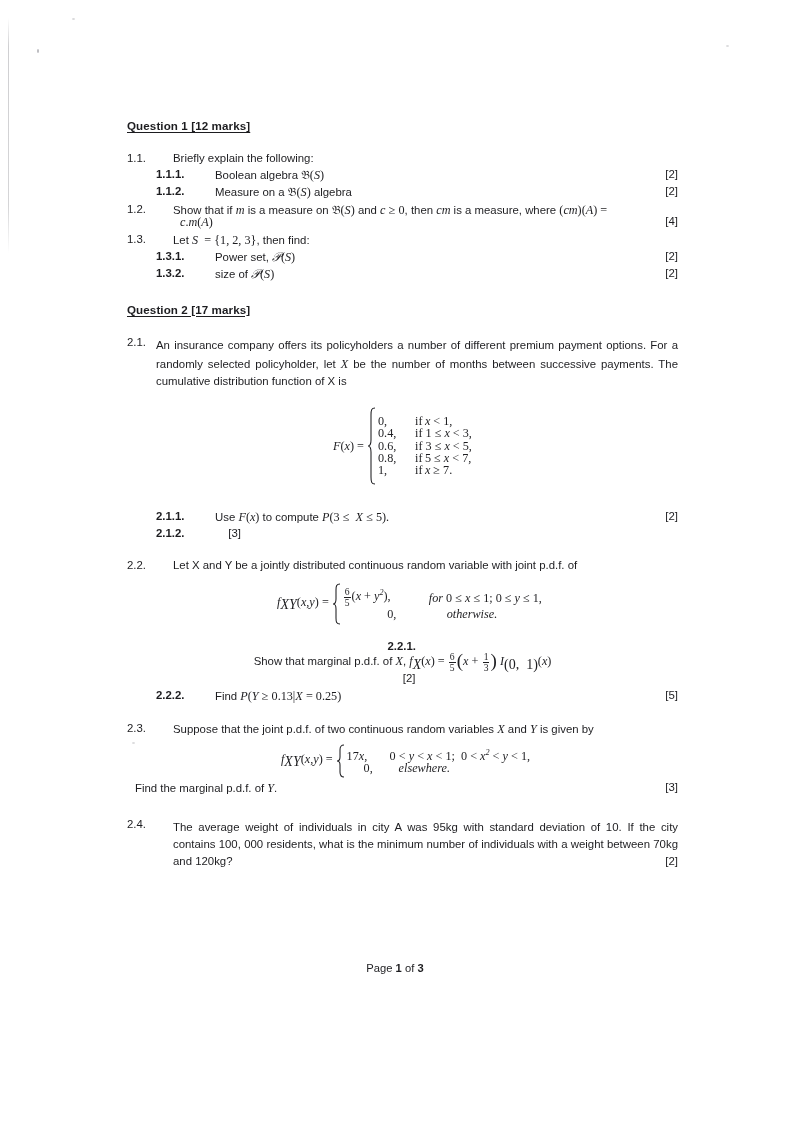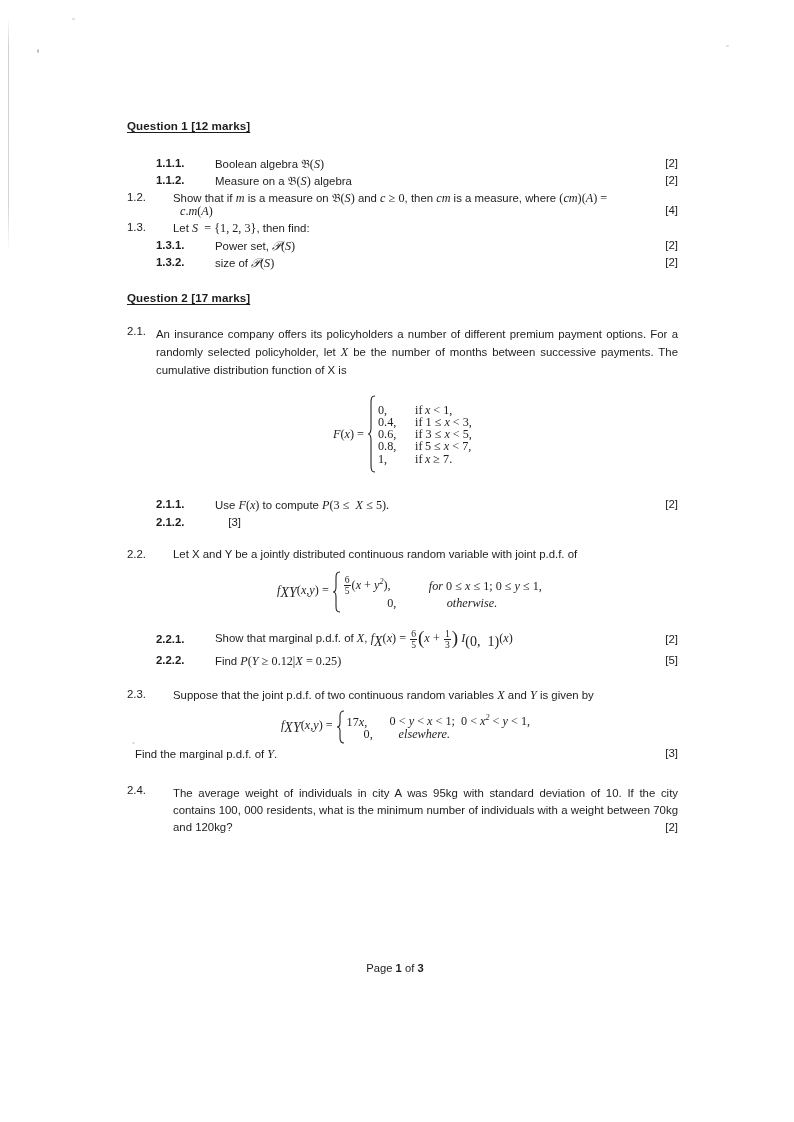--- a/index.html
+++ b/index.html
@@ -171,20 +171,25 @@
   <div class="speck s2"></div>
   <div class="speck s3"></div>
   <div class="speck s4"></div>
 
   <div class="content">
 
     <div class="q-title">Question 1 [12 marks]</div>
 
     <div style="height:21px"></div>
 
+    <div class="row">
+      <span class="num lvl1">1.1.</span>
+      <span class="body-txt">Briefly explain the following:</span>
+      <span class="marks"></span>
+    </div>
 
     <div style="height:5px"></div>
 
     <div class="row">
       <span class="num lvl2">1.1.1.</span>
       <span class="body-txt"><span>Boolean algebra </span><span class="frak">𝔅</span><span class="mn">(</span><span class="mi">S</span><span class="mn">)</span></span>
       <span class="marks">[2]</span>
     </div>
 
     <div style="height:5px"></div>
@@ -322,37 +327,37 @@
           <div class="pw-row">
             <span class="pw-val" style="width:86px; text-align:center; padding-left:6px;">0,</span>
             <span class="pw-cond mi" style="padding-left:12px;">otherwise.</span>
           </div>
         </div>
       </div>
     </div>
 
     <div style="height:16px"></div>
 
-    <div class="row" style="align-items:center;">
+    <div class="row" style="align-items:center;flex-direction:column;">
       <span class="num lvl2">2.2.1.</span>
       <span class="body-txt">Show that marginal p.d.f. of <span class="mi">X</span>, <span class="mi">f</span><sub class="sb">X</sub><span class="mn">(</span><span class="mi">x</span><span class="mn">) =</span> <span class="fr">
             <span class="nu">6</span>
             <span class="de">5</span>
           </span><span class="bigp">(</span><span class="mi">x</span> <span class="mn">+</span> <span class="fr">
             <span class="nu">1</span>
             <span class="de">3</span>
           </span><span class="bigp">)</span> <span class="mi">I</span><sub class="sb" style="font-style:normal;">(0,&nbsp; 1)</sub><span class="mn">(</span><span class="mi">x</span><span class="mn">)</span></span>
       <span class="marks">[2]</span>
     </div>
 
     <div style="height:5px"></div>
 
     <div class="row">
       <span class="num lvl2">2.2.2.</span>
-      <span class="body-txt">Find <span class="mi">P</span><span class="mn">(</span><span class="mi">Y</span> <span class="mn">≥ 0.12|</span><span class="mi">X</span> <span class="mn">= 0.25)</span></span>
+      <span class="body-txt">Find <span class="mi">P</span><span class="mn">(</span><span class="mi">Y</span> <span class="mn">≥ 0.13|</span><span class="mi">X</span> <span class="mn">= 0.25)</span></span>
       <span class="marks">[5]</span>
     </div>
 
     <div style="height:21px"></div>
 
     <div class="row">
       <span class="num lvl1">2.3.</span>
       <span class="body-txt">Suppose that the joint p.d.f. of two continuous random variables <span class="mi">X</span> and <span class="mi">Y</span> is given by</span>
     </div>
 

